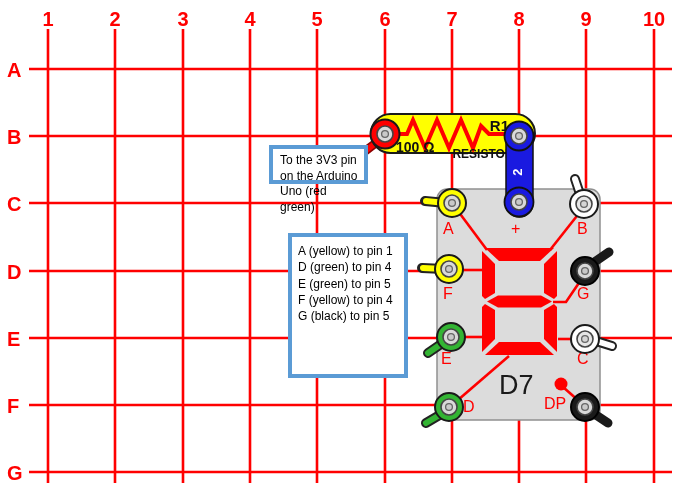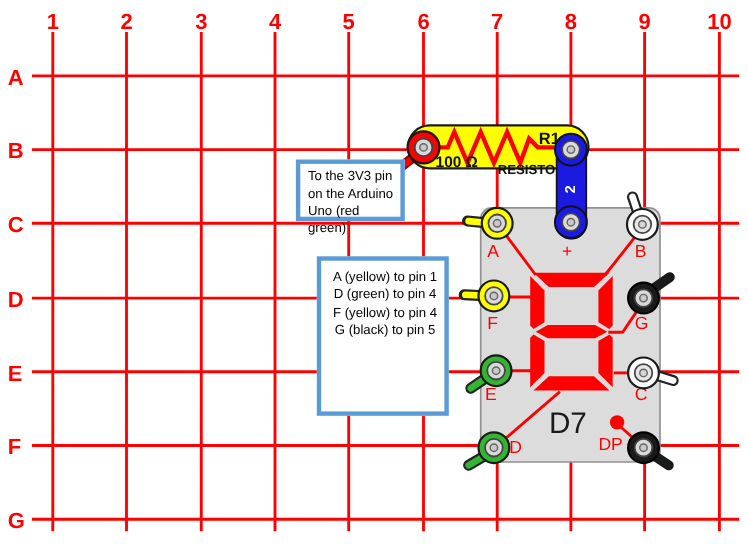--- a/index.html
+++ b/index.html
@@ -4,22 +4,22 @@
 <style>
   html,body{margin:0;padding:0;background:#fff;}
   .stage{position:relative;width:680px;height:498px;background:#ffffff;overflow:hidden;
          font-family:"Liberation Sans",sans-serif;}
   .stage svg{position:absolute;left:0;top:0;}
   svg text{font-family:"Liberation Sans",sans-serif;}
   .grid-label{font-size:20px;font-weight:bold;fill:#ff0000;}
   .pin-label{font-size:16px;fill:#ff0000;}
   .note{position:absolute;box-sizing:border-box;background:#ffffff;
         border:4px solid #5b9bd5;color:#000;font-size:12px;}
-  .note-power{left:269px;top:145px;width:99px;height:56px;padding:4px 2px 2px 7px;line-height:15.5px;}
-  .note-pinmap{left:288px;top:233px;width:120px;height:145px;padding:6px 2px 2px 6px;line-height:16.3px;text-align:center;}
+  .note-power{left:269px;top:145px;width:99px;height:39px;padding:4px 2px 2px 7px;line-height:15.5px;}
+  .note-pinmap{left:288px;top:233px;width:120px;height:145px;padding:6px 2px 2px 6px;line-height:16.3px;}
 </style>
 </head>
 <body>
 
 <div class="stage">
 <svg width="680" height="498" viewBox="0 0 680 498">
 
   <g stroke="#ff0000" stroke-width="2.6">
     <line x1="48" y1="29" x2="48" y2="483"></line>
     <line x1="115" y1="29" x2="115" y2="483"></line>
@@ -182,16 +182,17 @@
 
 <div class="note note-power">
   <div>To the 3V3 pin</div>
   <div>on the Arduino</div>
   <div>Uno (red green)</div>
 </div>
 
 <div class="note note-pinmap">
   <div>A (yellow) to pin 1</div>
   <div>D (green) to pin 4</div>
+  <div>E (green) to pin 5</div>
   <div>F (yellow) to pin 4</div>
   <div>G (black) to pin 5</div>
 </div>
 </div>
 
 </body></html>

